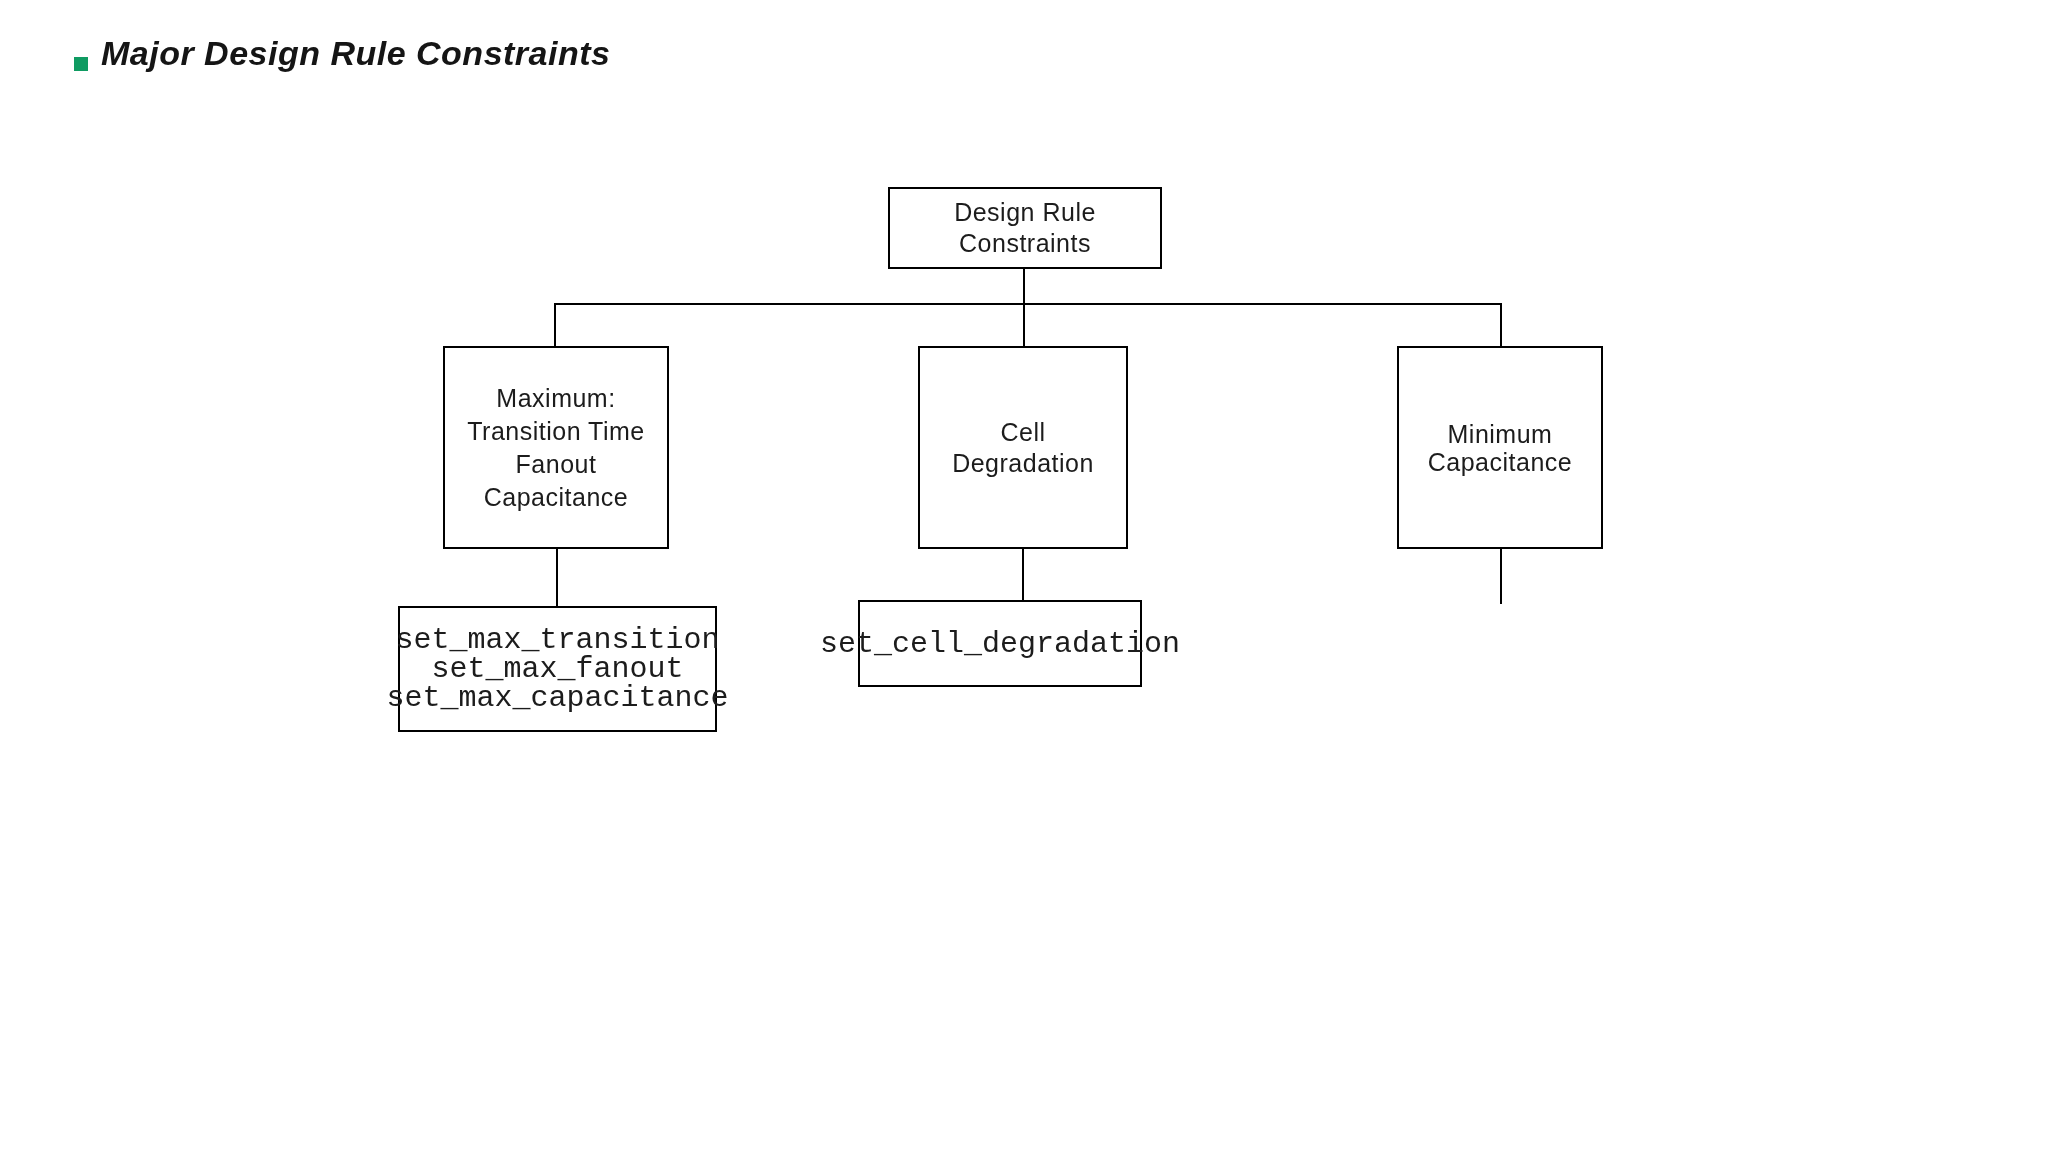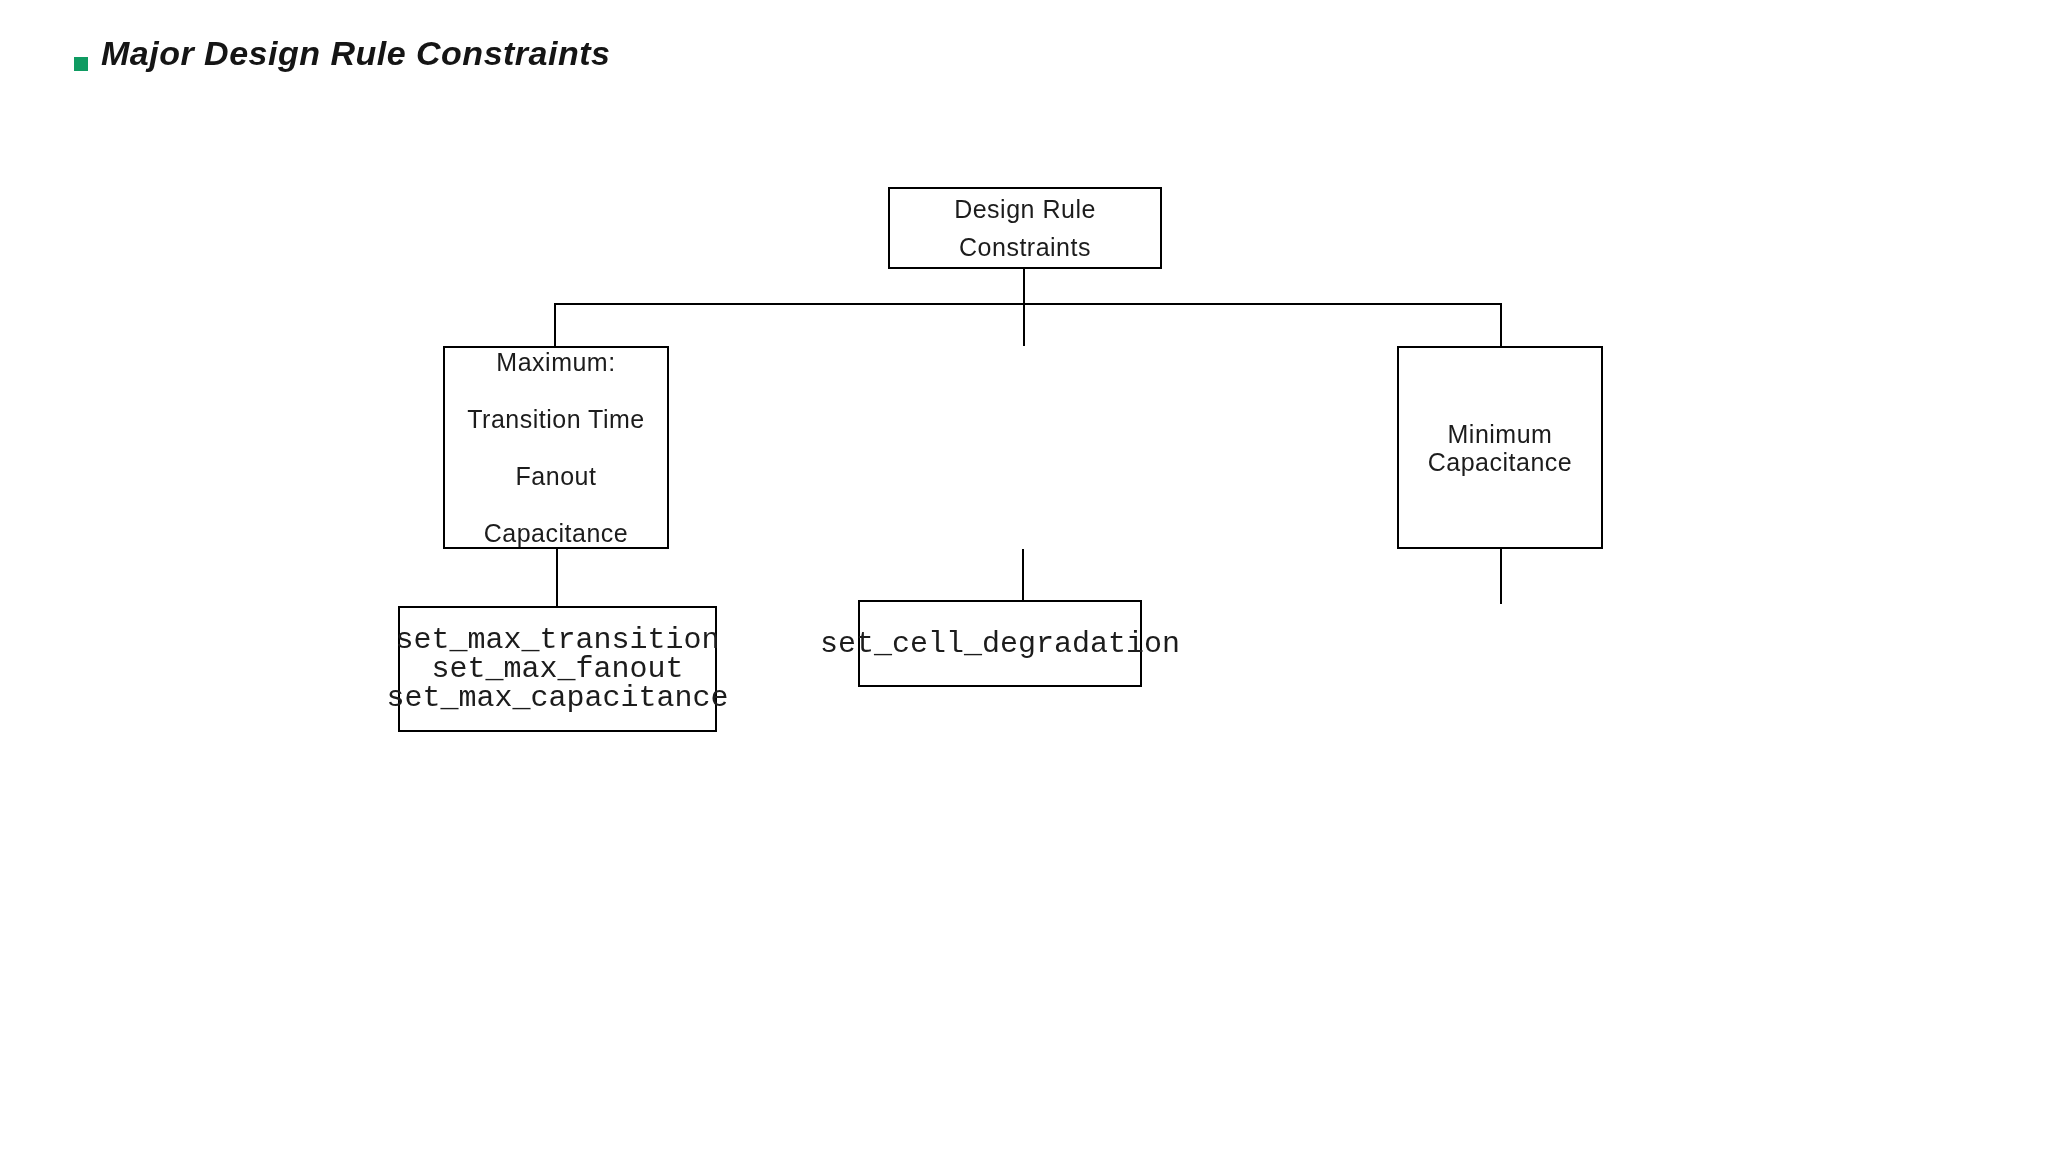--- a/index.html
+++ b/index.html
@@ -63,23 +63,23 @@
   .label-text {
     font-size: 25px;
     letter-spacing: 0.5px;
   }
   .cmd-text {
     font-family: "Liberation Mono", monospace;
     font-size: 30px;
     letter-spacing: 0px;
   }
   #node-root { left: 888px; top: 187px; width: 274px; height: 82px; }
-  #node-root .node-text { line-height: 38px; }
+  #node-root .node-text { line-height: 31px; }
   #node-max  { left: 443px; top: 346px; width: 226px; height: 203px; }
-  #node-max .node-text { line-height: 57px; }
+  #node-max .node-text { line-height: 33px; }
   #node-cell { left: 918px; top: 346px; width: 210px; height: 203px; }
   #node-cell .node-text { line-height: 31px; }
   #node-min  { left: 1397px; top: 346px; width: 206px; height: 203px; }
   #node-min .node-text { line-height: 28px; }
   #cmd-max   { left: 398px; top: 606px; width: 319px; height: 126px; }
   #cmd-max .node-text { line-height: 29px; }
   #cmd-cell  { left: 858px; top: 600px; width: 284px; height: 87px; }
   #cmd-min   { left: 1345px; top: 604px; width: 313px; height: 89px; }
   
   .line {
@@ -117,20 +117,24 @@
 Constraints</span>
   </div>
 
   <div class="node" id="node-max">
     <span class="node-text label-text">Maximum:
 Transition Time
 Fanout
 Capacitance</span>
   </div>
 
+  <div class="node" id="node-cell">
+    <span class="node-text label-text">Cell
+Degradation</span>
+  </div>
 
   <div class="node" id="node-min">
     <span class="node-text label-text">Minimum
 Capacitance</span>
   </div>
 
   <div class="node" id="cmd-max">
     <span class="node-text cmd-text">set_max_transition
 set_max_fanout
 set_max_capacitance</span>

